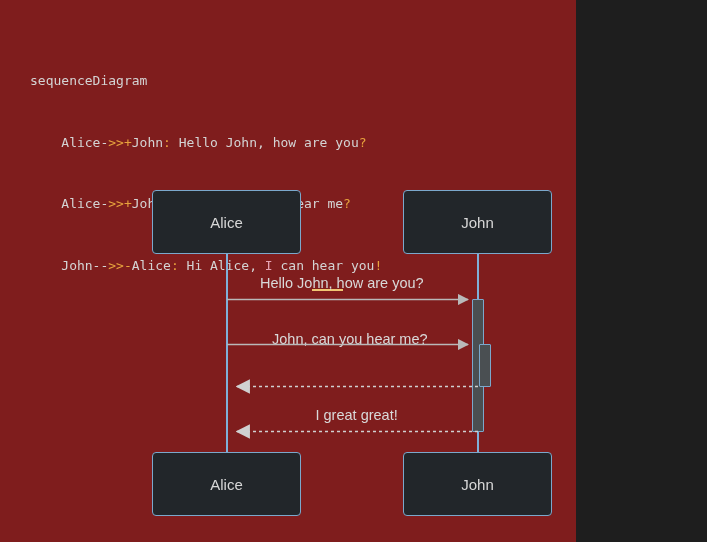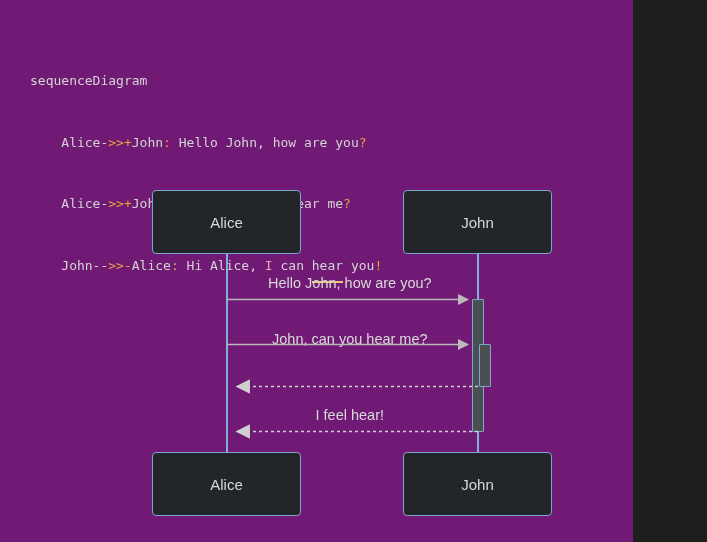--- a/index.html
+++ b/index.html
@@ -7,21 +7,21 @@
     margin: 0; padding: 0;
     width: 707px; height: 542px;
     background: #1e1e1e;
     overflow: hidden;
   }
   body {
     font-family: "Liberation Sans", sans-serif;
     -webkit-font-smoothing: antialiased;
   }
 
-  #root { position: relative; width: 633px; height: 542px; background: #701a75; }
+  #root { position: relative; width: 576px; height: 542px; background: #7f1d1d; }
 
   
   #code-block {
     position: absolute;
     left: 30px; top: 30px;
     font-family: "DejaVu Sans Mono", "Liberation Mono", monospace;
     font-size: 13px;
     line-height: 20.5px;
     white-space: pre;
     color: #d4d4d4;
@@ -30,21 +30,21 @@
   .code-indent { display: inline; }
   .tok-plain  { color: #d4d4d4; }
   .tok-arrow  { color: #e8a33d; }
   .tok-colon  { color: #e8a33d; }
   .tok-bang   { color: #e8a33d; }
   .tok-qmark  { color: #e8a33d; }
   .tok-pink   { color: #e6a4b4; }
   .tok-underline {
     color: #d4d4d4;
     border-bottom: 2px solid #f0c674;
-    padding-bottom: 8px;
+    padding-bottom: 16px;
   }
 
   
   #diagram { position: absolute; left: 0; top: 0; width: 707px; height: 542px; }
 
   .actor-box {
     position: absolute;
     width: 149px; height: 64px;
     border: 1px solid #7ba8cc;
     border-radius: 4px;
@@ -119,23 +119,23 @@
     <div class="actor-box" id="actor-john-top">
       <span>John</span>
     </div>
     <div class="actor-box" id="actor-alice-bot">
       <span>Alice</span>
     </div>
     <div class="actor-box" id="actor-john-bot">
       <span>John</span>
     </div>
 
-    <div class="msg-label" id="msg-label-0" style="top: 275px; left: 268px;">Hello John, how are you?</div>
+    <div class="msg-label" id="msg-label-0" style="top: 275px; left: 260px;">Hello John, how are you?</div>
     <div class="msg-label" id="msg-label-1" style="top: 331px; left: 272px;">John, can you hear me?</div>
-    <div class="msg-label" id="msg-label-3" style="top: 407px; left: 315.5px;">I feel hear!</div>
+    <div class="msg-label" id="msg-label-3" style="top: 407px; left: 315.5px;">I great great!</div>
 
     <svg id="arrow-layer" viewBox="0 0 707 542" width="707" height="542">
       <defs>
         <marker id="arrow-right" viewBox="0 0 10 10" refX="9" refY="5" markerWidth="8" markerHeight="8" orient="auto-start-reverse">
           <path d="M 0 0 L 10 5 L 0 10 z" fill="#b9b9b9"></path>
         </marker>
         <marker id="arrow-left" viewBox="0 0 10 10" refX="9" refY="5" markerWidth="9" markerHeight="9" orient="auto-start-reverse">
           <path d="M 0 0 L 10 5 L 0 10 z" fill="#d0d0d0"></path>
         </marker>
       </defs>

